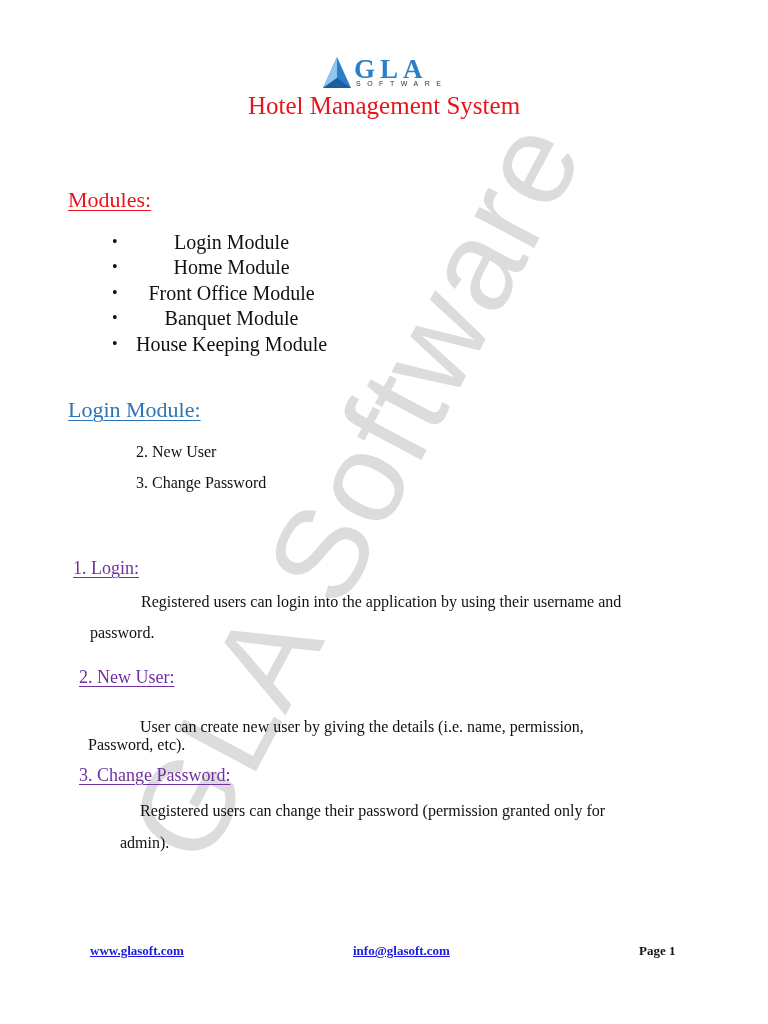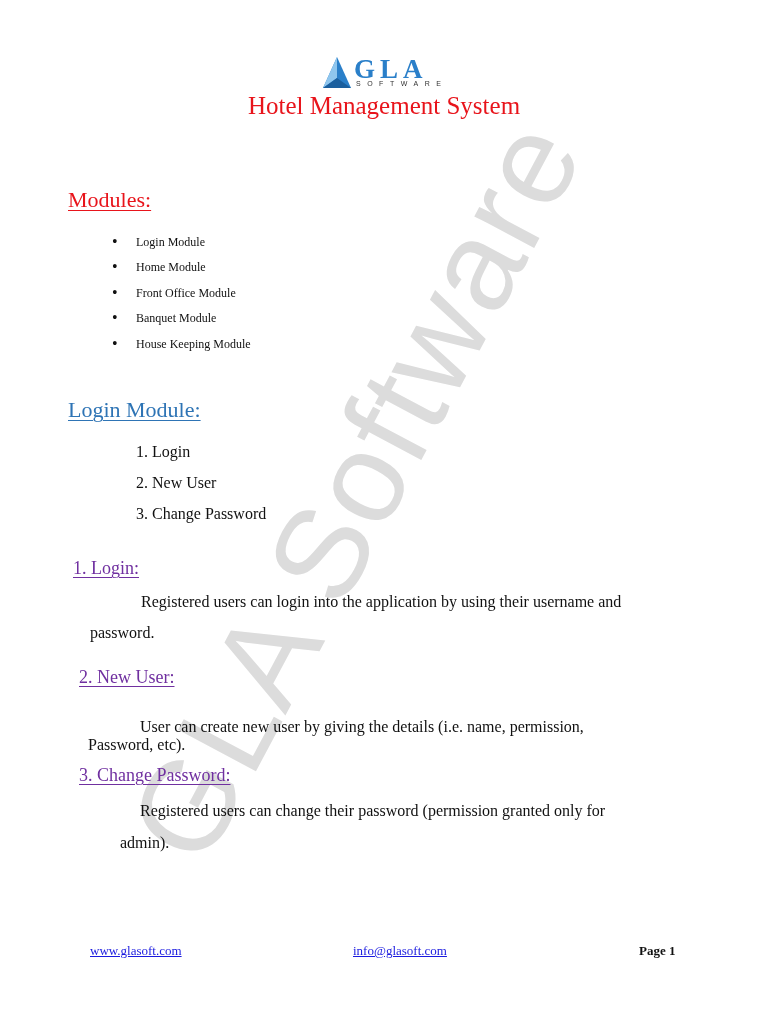--- a/index.html
+++ b/index.html
@@ -6,29 +6,29 @@
   body { width:768px; height:1024px; position:relative; overflow:hidden; font-family:"Liberation Serif", serif; color:#111; }
   .watermark { position:absolute; left:355px; top:490px; transform:translate(-50%,-50%) rotate(-62deg); font-family:"Liberation Sans", sans-serif; font-size:128px; color:#dcdcdc; white-space:nowrap; letter-spacing:2px; z-index:0; pointer-events:none; }
   .layer { position:relative; z-index:1; }
   .logo { position:absolute; left:322px; top:56px; width:130px; height:34px; }
   .logo-text { position:absolute; left:32px; top:0; font-family:Liberation Serif, serif; font-weight:bold; font-size:27px; color:#2a7fc9; letter-spacing:5px; line-height:26px; }
   .logo-sub { position:absolute; left:34px; top:24px; font-family:"Liberation Sans", sans-serif; font-size:7px; color:#333; letter-spacing:6.5px; }
   .title { position:absolute; left:0; width:768px; top:92px; text-align:center; font-size:25px; color:#e8141b; }
   .title span { text-decoration-thickness:1px; text-underline-offset:4px; }
   .h-red { position:absolute; left:68px; top:187px; font-size:22px; color:#e8141b; text-decoration:underline; text-decoration-thickness:1px; text-underline-offset:3px; }
   .bullets { position:absolute; left:112px; top:232px; margin:0; padding:0; list-style:none; }
-  .bullets li { position:relative; font-size:12px; height:25.4px; line-height:20px; padding-left:24px; }
+  .bullets li { position:relative; font-size:20px; height:25.4px; line-height:20px; padding-left:24px;text-align:center; }
   .bullets li::before { content:"\2022"; position:absolute; left:0; top:0; font-size:16px; }
   .h-blue { position:absolute; left:68px; top:397px; font-size:22px; color:#2e74b5; text-decoration:underline; text-decoration-thickness:1px; text-underline-offset:3px; }
   .numlist { position:absolute; left:136px; top:442px; }
   .numlist div { font-size:16px; height:31px; line-height:20px; }
   .h-purple { position:absolute; font-size:18px; color:#7030a0; text-decoration:underline; text-decoration-thickness:1px; text-underline-offset:3px; }
   .para { position:absolute; font-size:16px; line-height:20px; }
   .footer { position:absolute; top:943px; font-family:"Liberation Serif", serif; font-size:13px; }
-  .footer a { color:#1a1adf; text-decoration:underline; font-weight:normal; }
+  .footer a { color:#1a1adf; text-decoration:underline; font-weight:bold; }
   .page-num { font-weight:bold; color:#111; }
 </style>
 </head>
 <body>
 
 <div class="watermark">GLA Software</div>
 
 <div class="layer">
 
   <div class="logo">
@@ -47,21 +47,20 @@
   <ul class="bullets">
     <li>Login Module</li>
     <li>Home Module</li>
     <li>Front Office Module</li>
     <li>Banquet Module</li>
     <li>House Keeping Module</li>
   </ul>
 
   <div class="h-blue">Login Module:</div>
   <div class="numlist">
-    <div>1. Login</div>
     <div>2. New User</div>
     <div>3. Change Password</div>
   </div>
 
   <div class="h-purple" style="left:73px;top:558px;">1. Login:</div>
   <div class="para" style="left:141px;top:592px;">Registered users can login into the application by using their username and</div>
   <div class="para" style="left:90px;top:623px;">password.</div>
 
   <div class="h-purple" style="left:79px;top:667px;">2. New User:</div>
   <div class="para" style="left:140px;top:717px;">User can create new user by giving the details (i.e. name, permission,</div>

